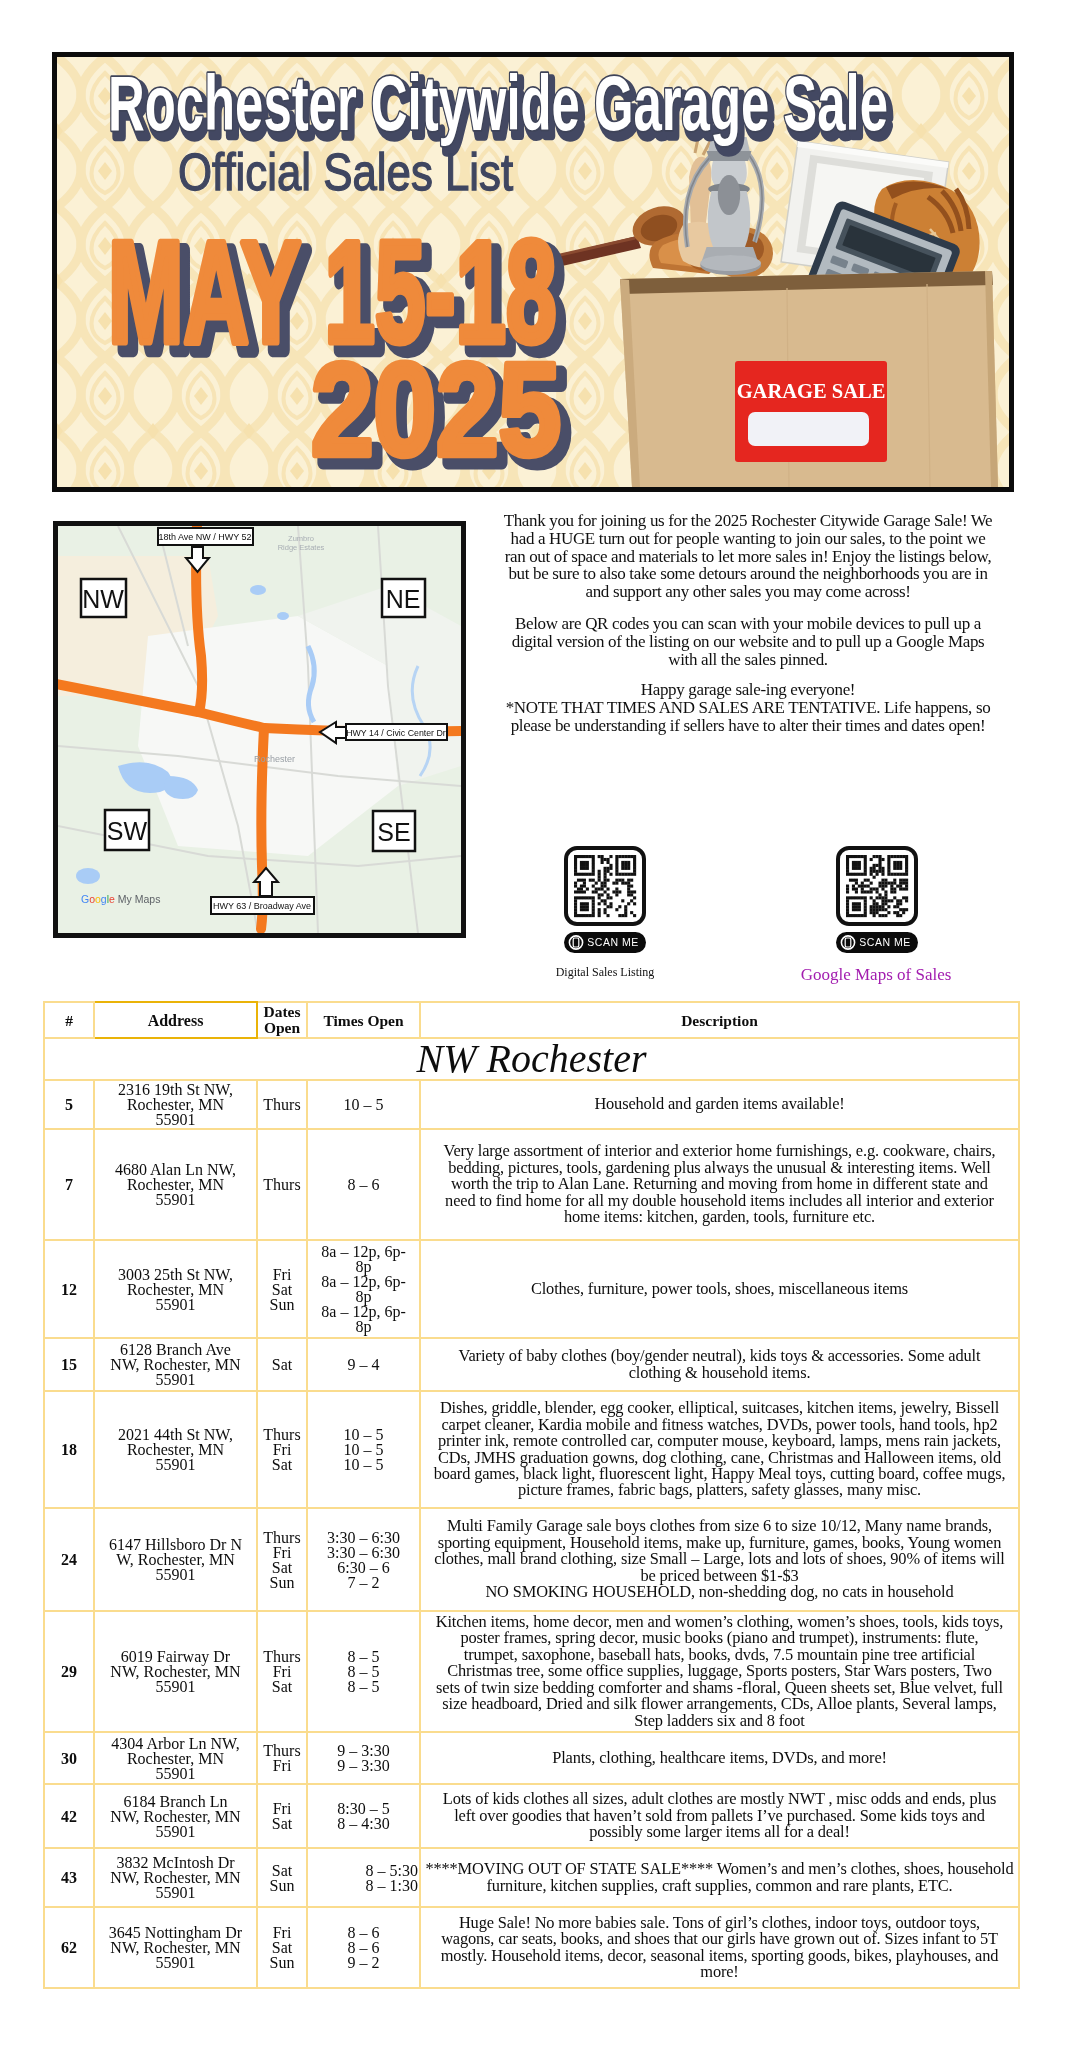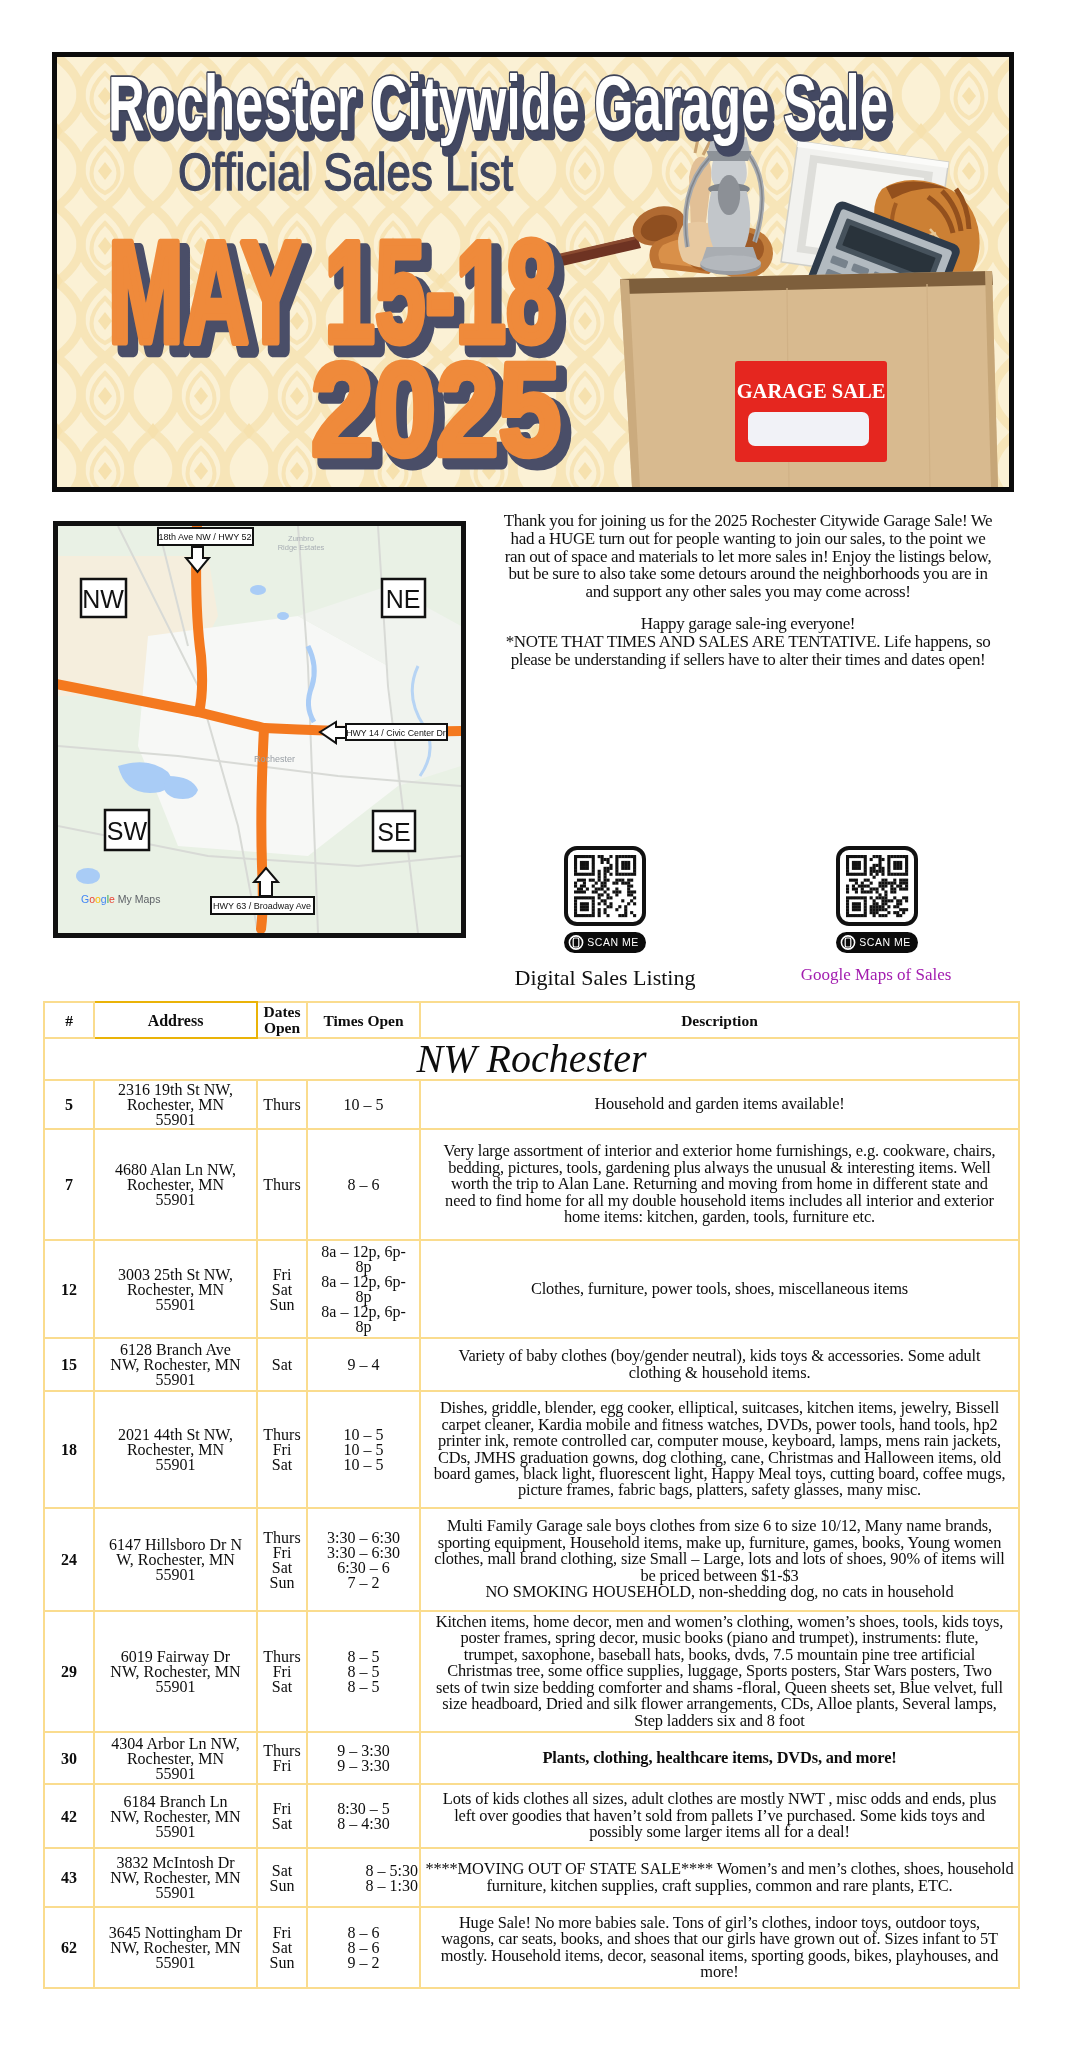--- a/index.html
+++ b/index.html
@@ -252,20 +252,21 @@
       <text x="23" y="377"><tspan fill="#4285F4">G</tspan><tspan fill="#EA4335">o</tspan><tspan fill="#FBBC05">o</tspan><tspan fill="#4285F4">g</tspan><tspan fill="#34A853">l</tspan><tspan fill="#EA4335">e</tspan><tspan fill="#5F6368"> My Maps</tspan></text>
     </g>
   </svg>
 </div>
 
 <div class="abs" style="left:478px;top:512px;width:540px;font-size:17px;line-height:17.8px;letter-spacing:-0.35px;color:#101010;text-align:center;">
 
   <p style="margin:0 0 14px 0;">Thank you for joining us for the 2025 Rochester Citywide Garage Sale! We<br>had a HUGE turn out for people wanting to join our sales, to the point we<br>ran out of space and materials to let more sales in! Enjoy the listings below,<br>but be sure to also take some detours around the neighborhoods you are in<br>and support any other sales you may come across!</p>
 
 
+  <p style="margin:0 0 13px 0;">Below are QR codes you can scan with your mobile devices to pull up a<br>digital version of the listing on our website and to pull up a Google Maps<br>with all the sales pinned.</p>
 
   <p style="margin:0 0 0 0;">Happy garage sale-ing everyone!</p>
 
   <p style="margin:0 0 10px 0;">*NOTE THAT TIMES AND SALES ARE TENTATIVE. Life happens, so<br>please be understanding if sellers have to alter their times and dates open!</p>
 </div>
 
 <div class="abs" style="left:564px;top:846px;"><svg width="82" height="80" viewBox="0 0 82 80">
       <rect x="2" y="2" width="78" height="76" rx="11" fill="#fff" stroke="#111" stroke-width="4"></rect>
       <rect x="10.00" y="9.00" width="3.10" height="3.10" fill="#111"></rect>
       <rect x="12.95" y="9.00" width="3.10" height="3.10" fill="#111"></rect>
@@ -720,21 +721,21 @@
       <rect x="48.38" y="68.05" width="3.10" height="3.10" fill="#111"></rect>
       <rect x="60.19" y="68.05" width="3.10" height="3.10" fill="#111"></rect>
       <rect x="63.14" y="68.05" width="3.10" height="3.10" fill="#111"></rect>
     </svg><svg width="82" height="24" viewBox="0 0 82 24" style="display:block;margin-top:1px;">
       <rect x="0" y="1" width="82" height="21" rx="10.5" fill="#0b0b0b"></rect>
       <circle cx="12" cy="11.5" r="6.6" fill="none" stroke="#fff" stroke-width="1.6"></circle>
       <rect x="9.2" y="7" width="5.6" height="9" rx="1.6" fill="none" stroke="#fff" stroke-width="1.2"></rect>
       <text x="49" y="15.3" text-anchor="middle" font-family="Liberation Sans, sans-serif" font-size="10.5" fill="#fff" letter-spacing="0.5">SCAN ME</text>
     </svg></div>
 
-<div class="abs" style="left:505px;top:965px;width:200px;text-align:center;font-size:22px;color:#111;">Digital Sales Listing</div>
+<div class="abs" style="left:505px;top:965px;width:200px;text-align:center;font-size:12px;color:#111;">Digital Sales Listing</div>
 
 <div class="abs" style="left:776px;top:965px;width:200px;text-align:center;font-size:17px;color:#a21caf;">Google Maps of Sales</div>
 
 <table style="position:absolute;left:43px;top:1001px;width:975px;border-collapse:collapse;table-layout:fixed;font-size:16px;line-height:15px;color:#0d0d0d;" cellspacing="0">
   <colgroup>
       <col style="width:50px">
       <col style="width:163px">
       <col style="width:50px">
       <col style="width:113px">
       <col style="width:599px">
@@ -807,21 +808,21 @@
         <td style="border:2px solid #FADC8E;text-align:center;">Thurs<br>Fri<br>Sat</td>
         <td style="border:2px solid #FADC8E;text-align:center;">8 – 5<br>8 – 5<br>8 – 5</td>
         <td style="border:2px solid #FADC8E;text-align:center;font-size:16.4px;line-height:16.4px;letter-spacing:-0.15px;padding:0 1px;">Kitchen items, home decor, men and women’s clothing, women’s shoes, tools, kids toys,<br>poster frames, spring decor, music books (piano and trumpet), instruments: flute,<br>trumpet, saxophone, baseball hats, books, dvds, 7.5 mountain pine tree artificial<br>Christmas tree, some office supplies, luggage, Sports posters, Star Wars posters, Two<br>sets of twin size bedding comforter and shams -floral, Queen sheets set, Blue velvet, full<br>size headboard, Dried and silk flower arrangements, CDs, Alloe plants, Several lamps,<br>Step ladders six and 8 foot</td>
       </tr>
 
 <tr style="height:52px;">
         <td style="border:2px solid #FADC8E;text-align:center;font-weight:bold;">30</td>
         <td style="border:2px solid #FADC8E;text-align:center;">4304 Arbor Ln NW,<br>Rochester, MN<br>55901</td>
         <td style="border:2px solid #FADC8E;text-align:center;">Thurs<br>Fri</td>
         <td style="border:2px solid #FADC8E;text-align:center;">9 – 3:30<br>9 – 3:30</td>
-        <td style="border:2px solid #FADC8E;text-align:center;font-size:16.4px;line-height:16.4px;letter-spacing:-0.15px;padding:0 1px;font-weight:bold;">Plants, clothing, healthcare items, DVDs, and more!</td>
+        <td style="border:2px solid #FADC8E;text-align:center;font-size:16.4px;line-height:16.4px;letter-spacing:-0.15px;padding:0 1px;">Plants, clothing, healthcare items, DVDs, and more!</td>
       </tr>
 
 <tr style="height:64px;">
         <td style="border:2px solid #FADC8E;text-align:center;font-weight:bold;">42</td>
         <td style="border:2px solid #FADC8E;text-align:center;">6184 Branch Ln<br>NW, Rochester, MN<br>55901</td>
         <td style="border:2px solid #FADC8E;text-align:center;">Fri<br>Sat</td>
         <td style="border:2px solid #FADC8E;text-align:center;">8:30 – 5<br>8 – 4:30</td>
         <td style="border:2px solid #FADC8E;text-align:center;font-size:16.4px;line-height:16.4px;letter-spacing:-0.15px;padding:0 1px;">Lots of kids clothes all sizes, adult clothes are mostly NWT , misc odds and ends, plus<br>left over goodies that haven’t sold from pallets I’ve purchased. Some kids toys and<br>possibly some larger items all for a deal!</td>
       </tr>
 

